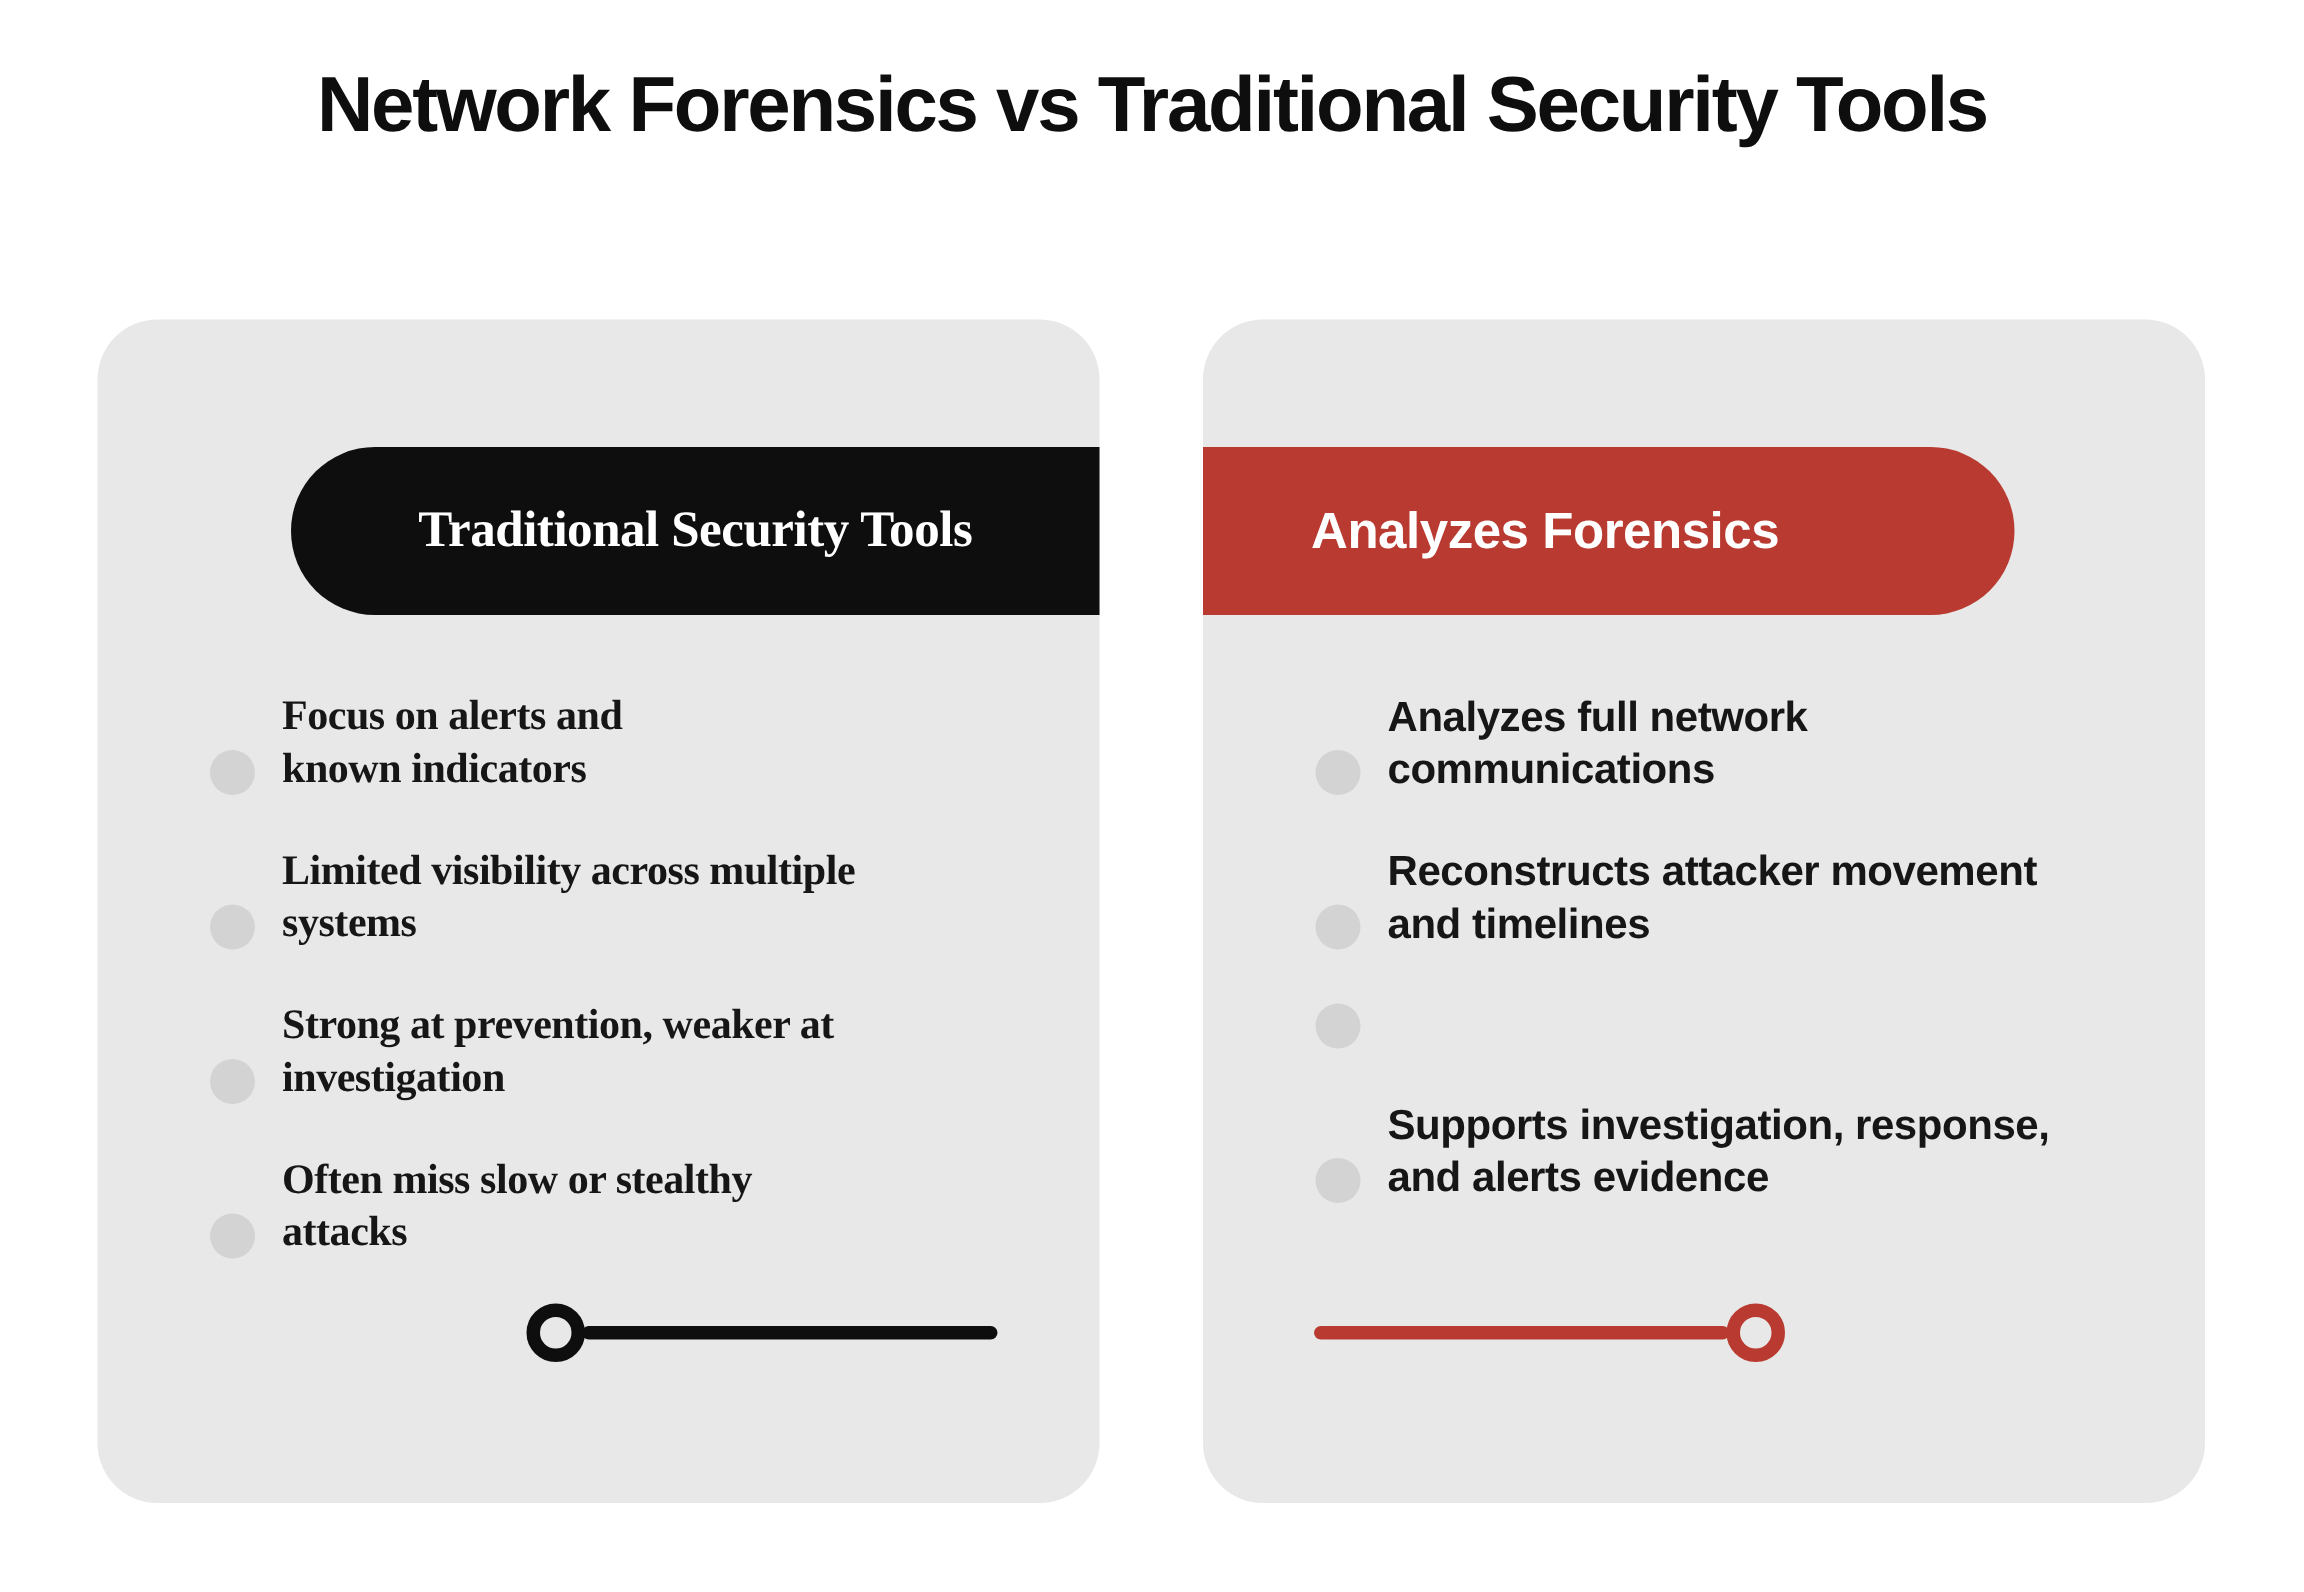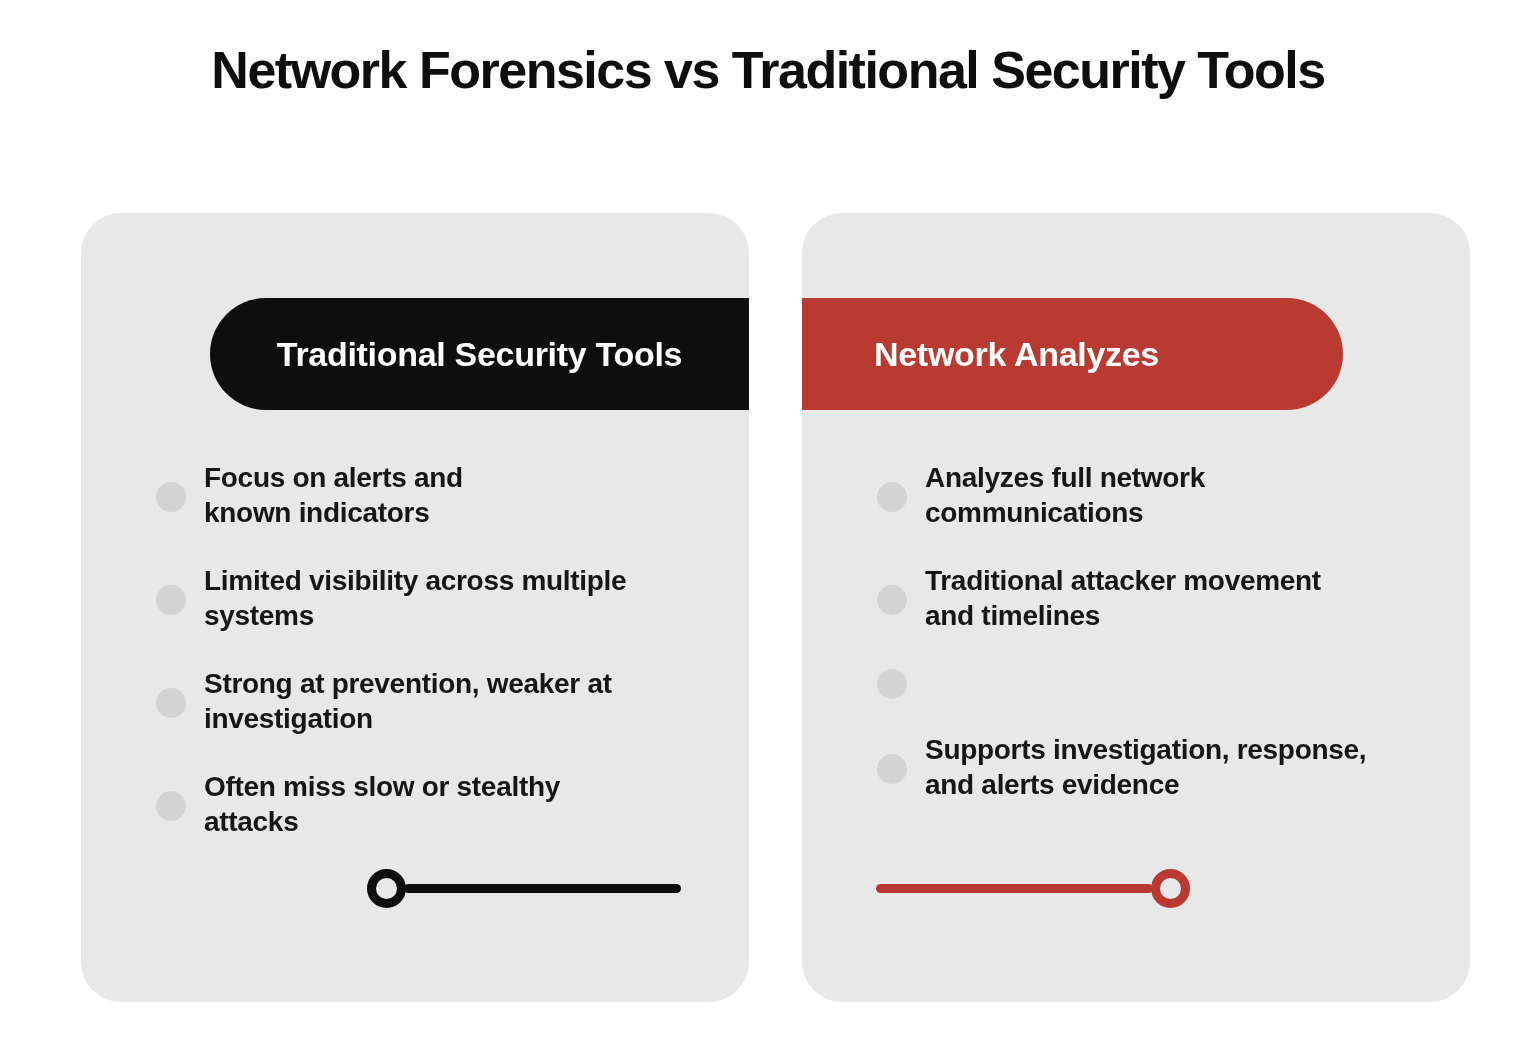--- a/index.html
+++ b/index.html
@@ -28,21 +28,21 @@
     margin: 0;
   }
   .card {
     position: absolute;
     top: 213px;
     width: 668px;
     height: 789px;
     background: #e8e8e8;
     border-radius: 40px;
   }
-  .card.left  { left: 81px; }
+  .card.left  { left: 65px; font-family: Liberation Serif, serif; }
   .card.right { left: 802px; }
 
   .pill {
     position: absolute;
     top: 85px;
     height: 112px;
     display: flex;
     align-items: center;
     color: #ffffff;
     font-size: 34px;
@@ -70,21 +70,21 @@
     position: absolute;
     top: 247px;
     left: 0;
     width: 100%;
     margin: 0;
     padding: 0;
     list-style: none;
   }
   .bullet-item {
     display: flex;
-    align-items: center;
+    align-items: flex-end;
     padding-left: 75px;
     margin-bottom: 33px;
   }
   .bullet-dot {
     flex: 0 0 auto;
     width: 30px;
     height: 30px;
     border-radius: 50%;
     background: #d3d3d3;
     margin-top: 3px;
@@ -160,31 +160,31 @@
       </li>
     </ul>
     <div class="keyline">
       <span class="keyline-ring"></span>
       <span class="keyline-bar"></span>
     </div>
   </div>
 
   <div class="card right">
     <div class="pill">
-      <span>Network Analyzes</span>
+      <span>Analyzes Forensics</span>
     </div>
     <ul class="bullet-list">
       <li class="bullet-item">
         <span class="bullet-dot"></span>
         <span class="bullet-text">Analyzes full network
 communications</span>
       </li>
       <li class="bullet-item">
         <span class="bullet-dot"></span>
-        <span class="bullet-text">Traditional attacker movement
+        <span class="bullet-text">Reconstructs attacker movement
 and timelines</span>
       </li>
       <li class="bullet-item">
         <span class="bullet-dot"></span>
       </li>
       <li class="bullet-item">
         <span class="bullet-dot"></span>
         <span class="bullet-text">Supports investigation, response,
 and alerts evidence</span>
       </li>

